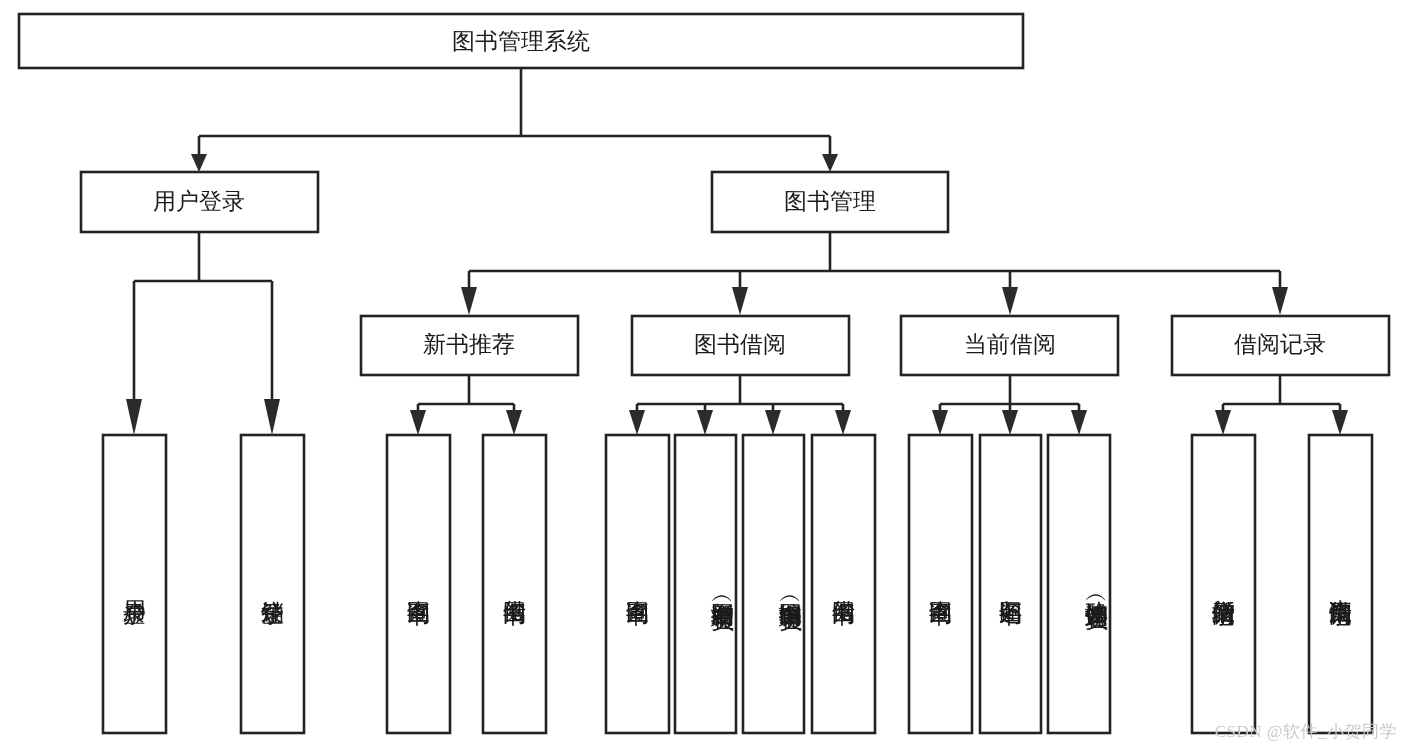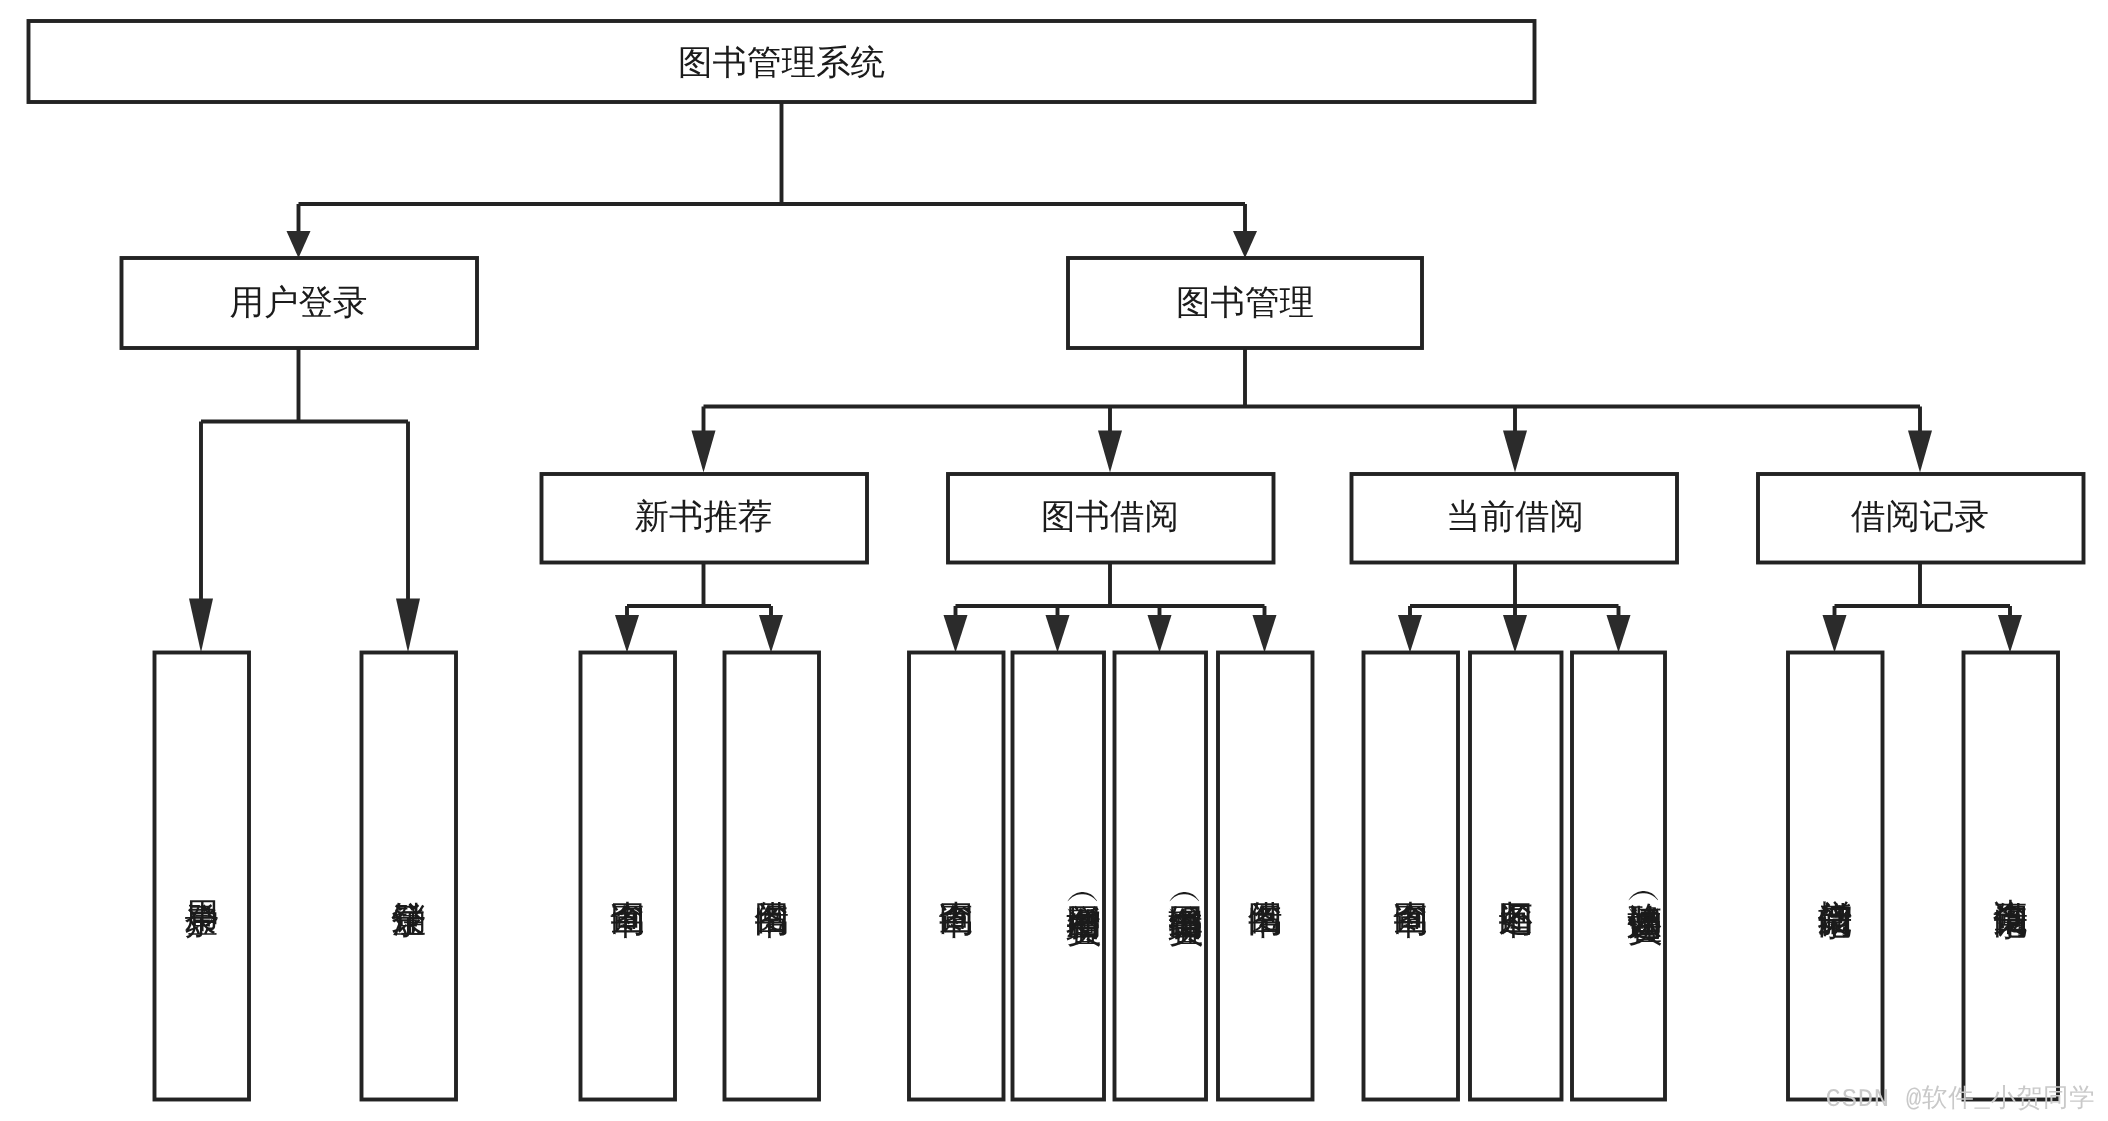--- a/index.html
+++ b/index.html
@@ -59,21 +59,21 @@
     color: #1b1b1b;
     letter-spacing: 1px;
     text-align: center;
     white-space: nowrap;
     pointer-events: none;
   }
   .watermark {
     position: absolute;
     right: 8px;
     bottom: 4px;
-    font-family: Liberation Mono, monospace;
+    font-family: Liberation Serif, serif;
     font-size: 17px;
     color: #c9c9c9;
     letter-spacing: 0.5px;
     white-space: nowrap;
   }
 </style>
 </head>
 <body>
 
 <div id="diagram-root">

